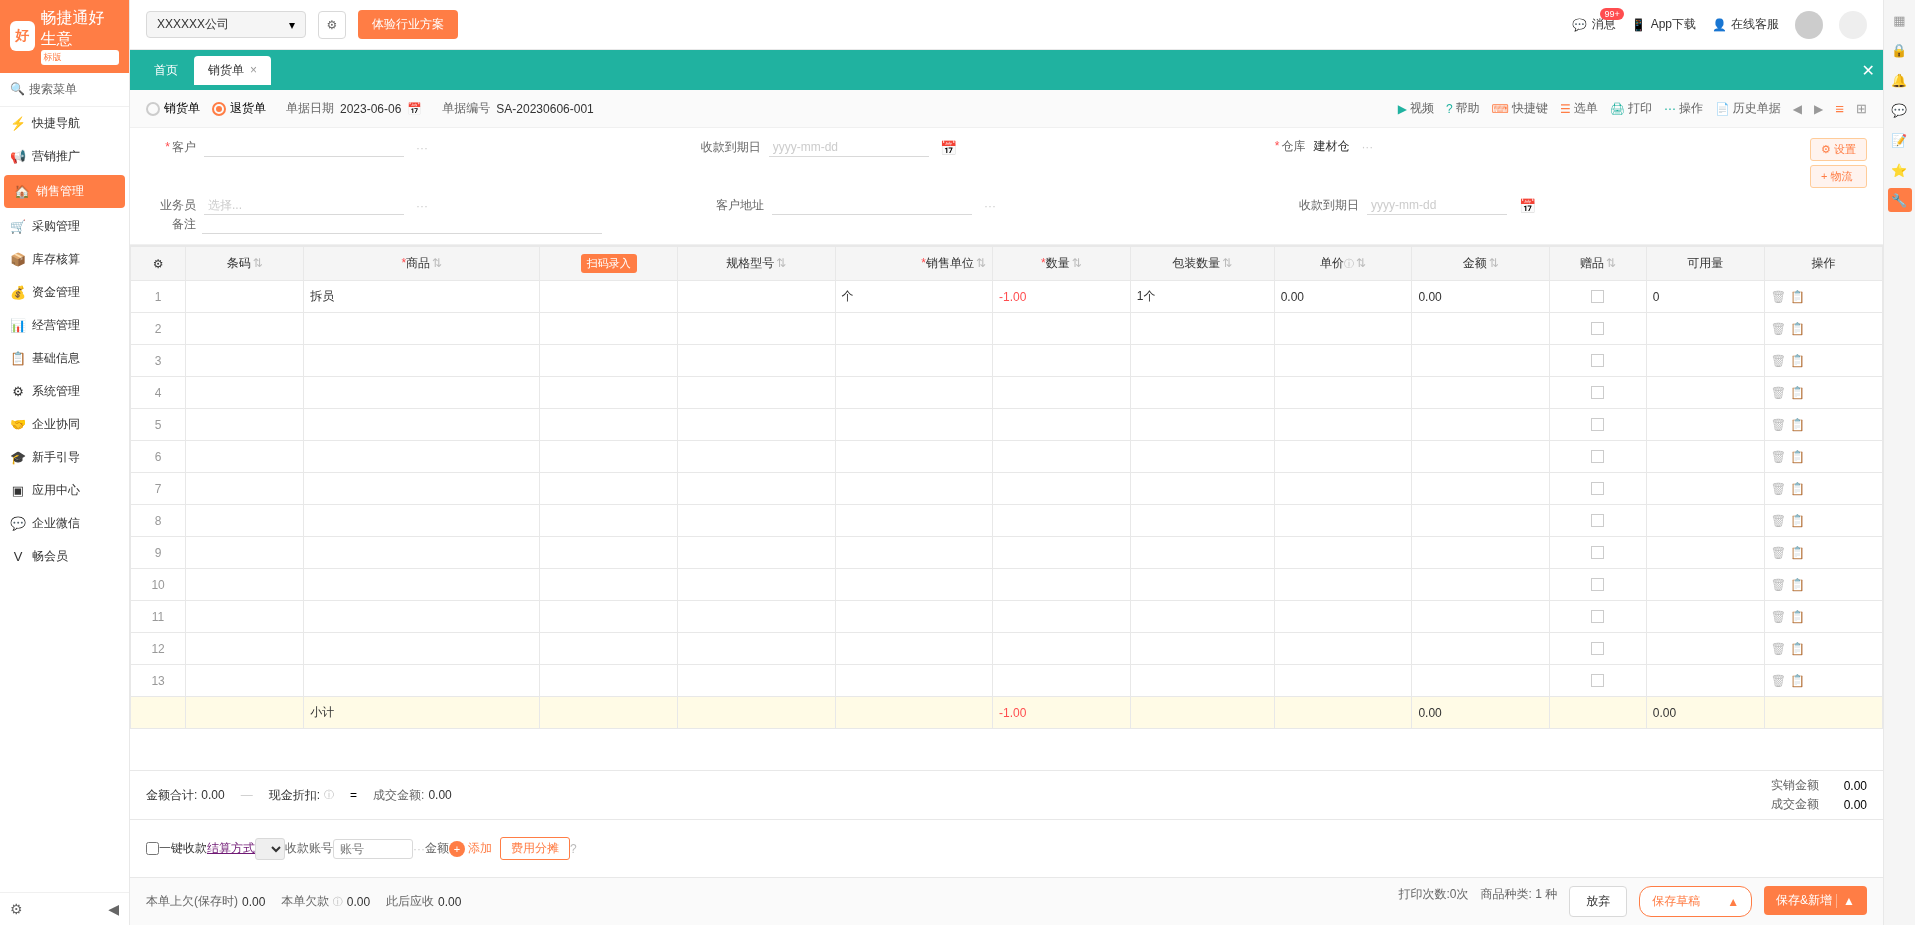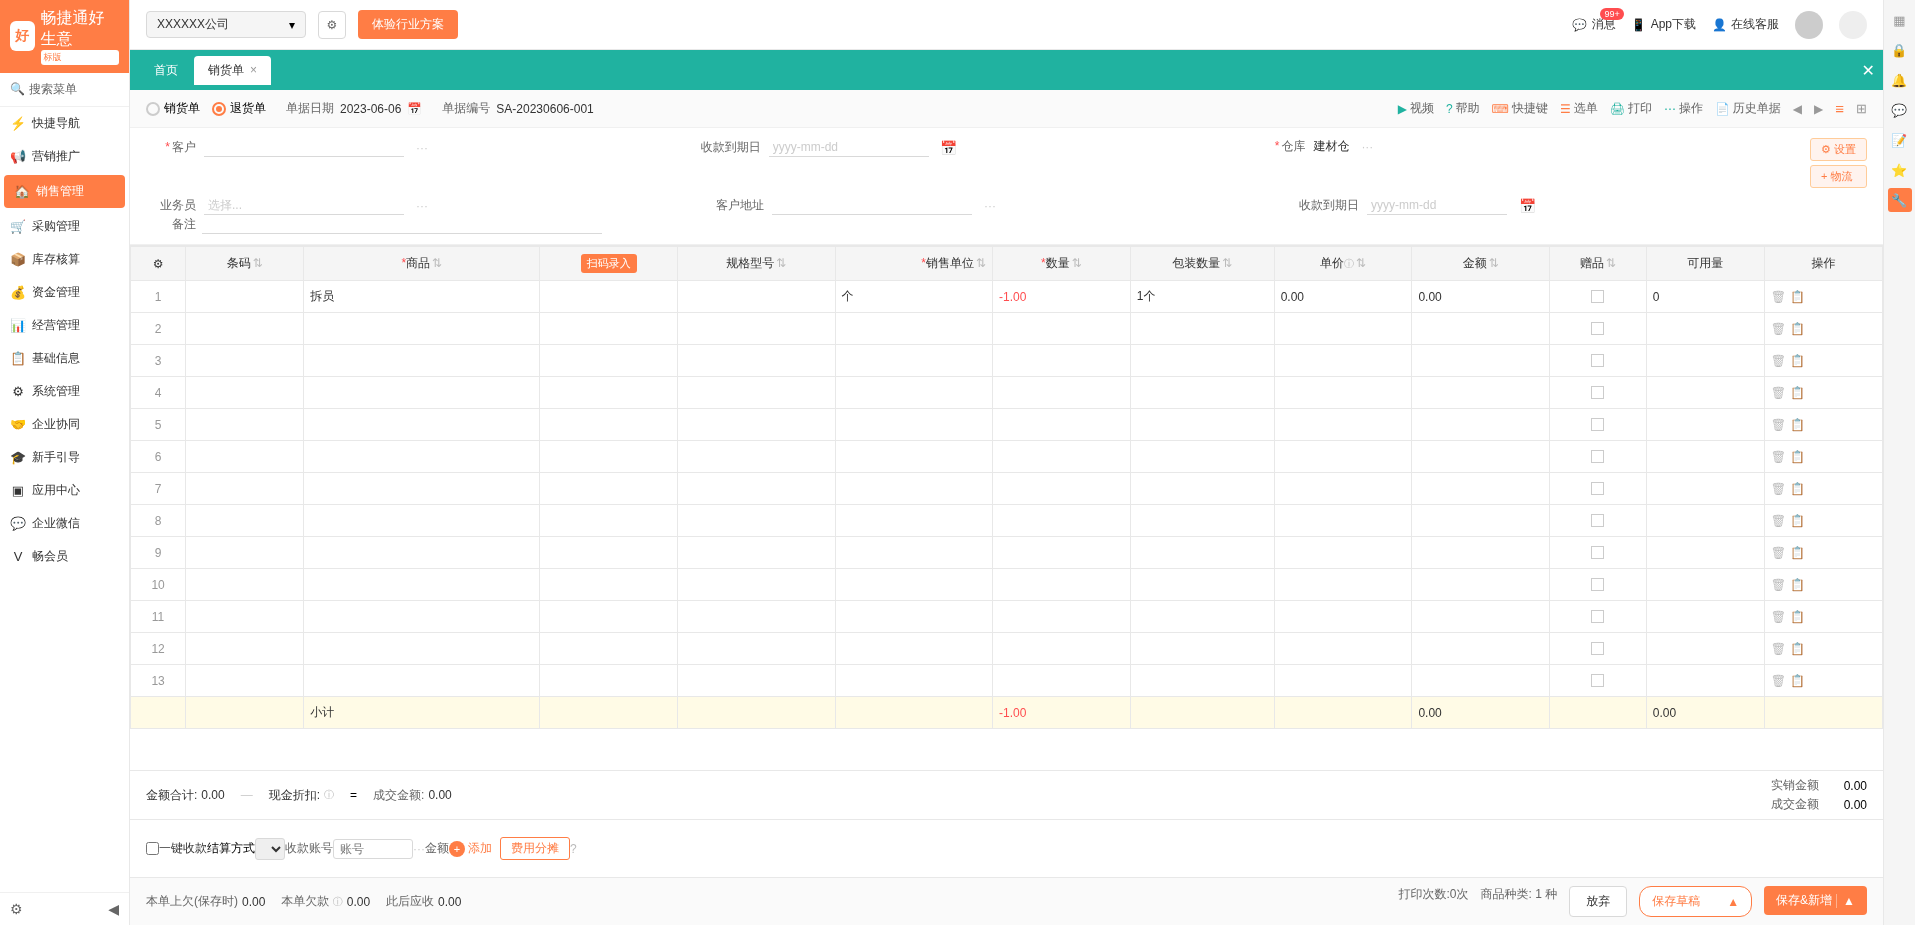--- a/index.html
+++ b/index.html
@@ -864,21 +864,21 @@
         <div style="display:flex; gap:8px; align-items:center;">
           <span style="color:#666;">成交金额</span>
           <span style="font-weight:500; min-width:40px; text-align:right;">0.00</span>
         </div>
       </div>
     </div>
 
     <div class="payment-bar">
       <input type="checkbox" style="">
       <span style="color:#333;">一键收款</span>
-      <span style="color:#000000;">结算方式</span>
+      <span style="color:#701a75;text-decoration:underline;">结算方式</span>
       <select style="border:1px solid #d9d9d9; border-radius:3px; padding:2px 4px; color:#333;">
         <option></option>
       </select>
       <span style="color:#666;">收款账号</span>
       <input type="text" placeholder="账号" style="border: 1px solid rgb(217, 217, 217); border-radius: 3px; padding: 2px 6px; width: 80px;">
       <span style="color:#ccc; cursor:pointer;">···</span>
       <span style="color:#666;">金额</span>
       <span style="color:#ff7d45; cursor:pointer; display:flex; align-items:center; gap:3px;">
         <span style="background:#ff7d45; color:#fff; border-radius:50%; width:16px; height:16px; display:inline-flex; align-items:center; justify-content:center; font-size:11px;">+</span>
         <span>添加</span>

